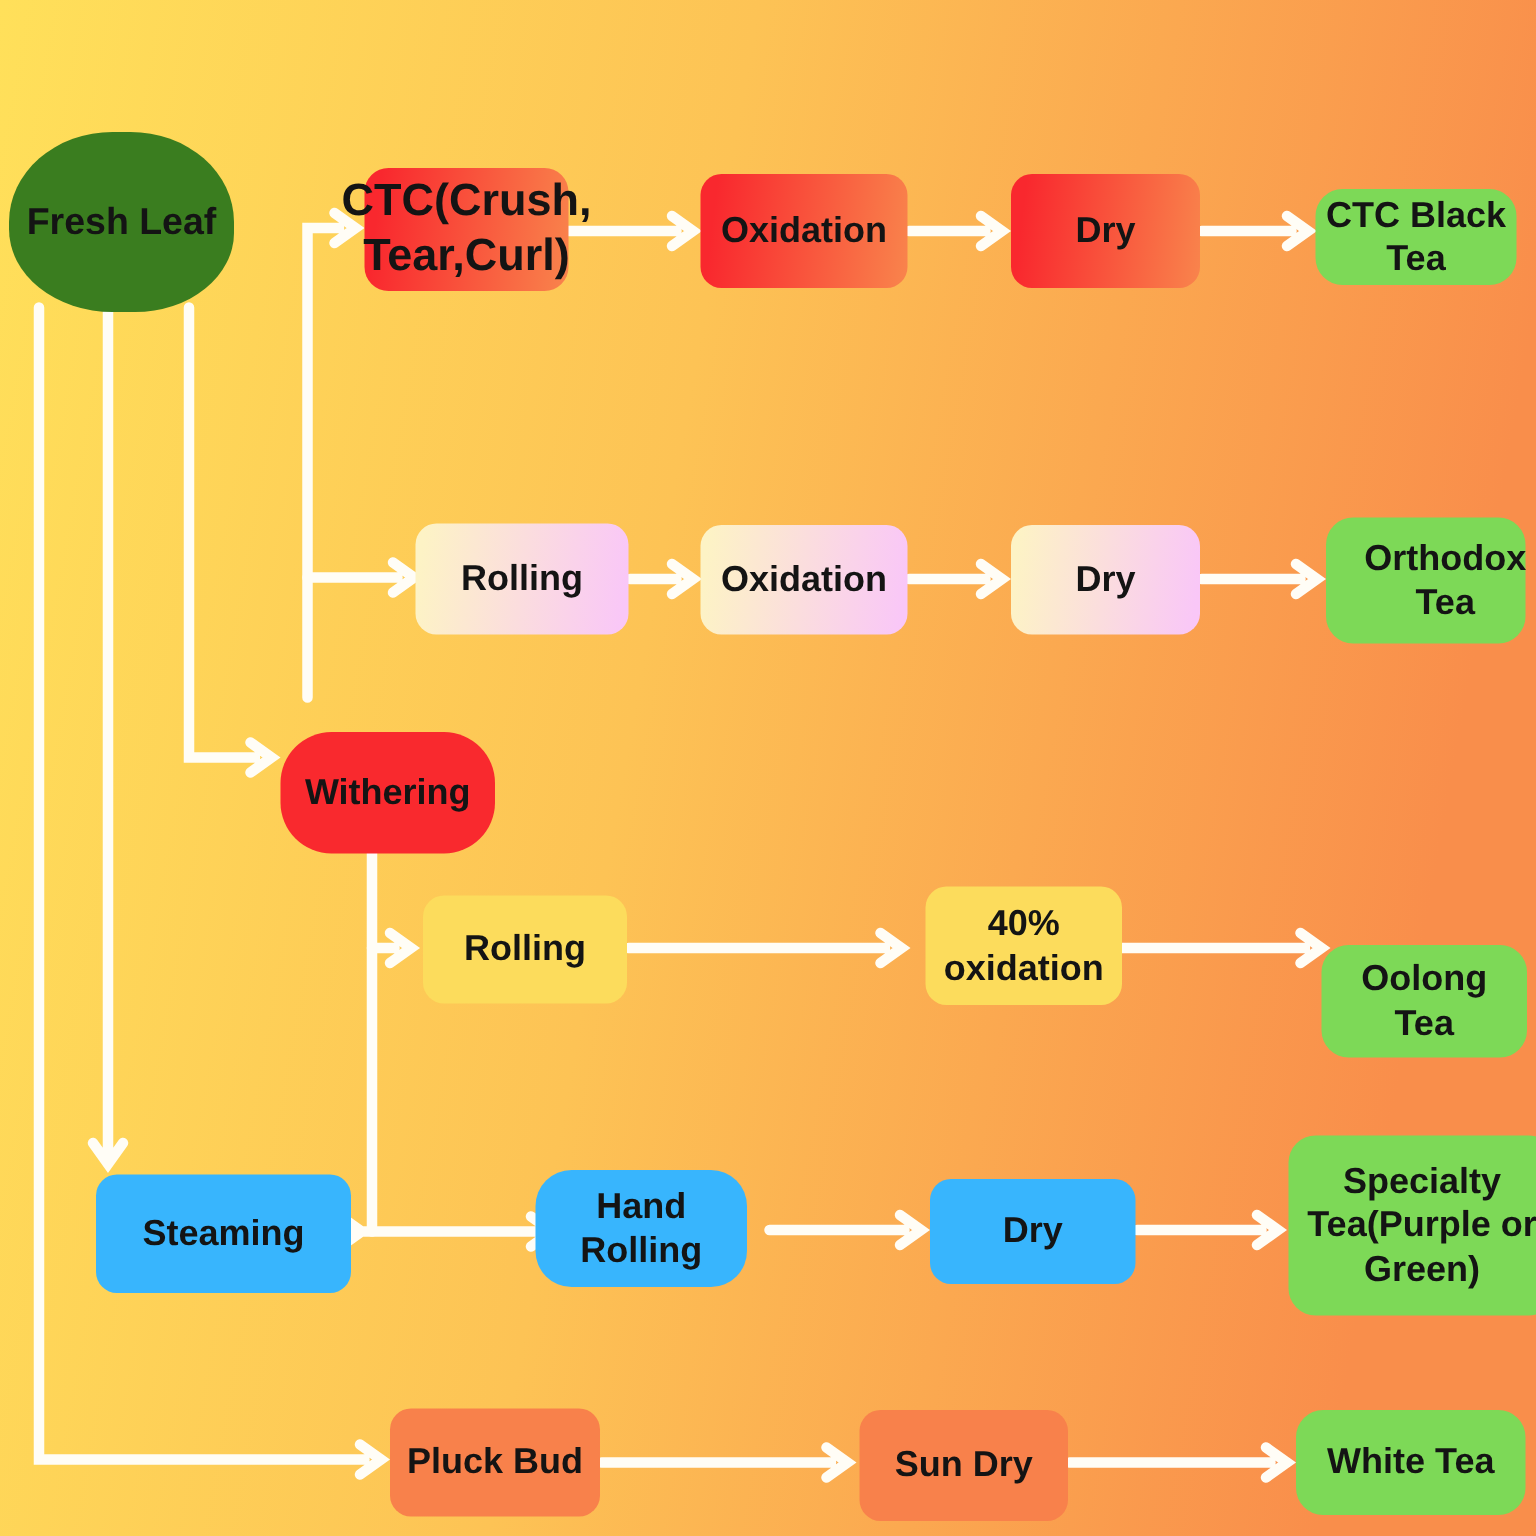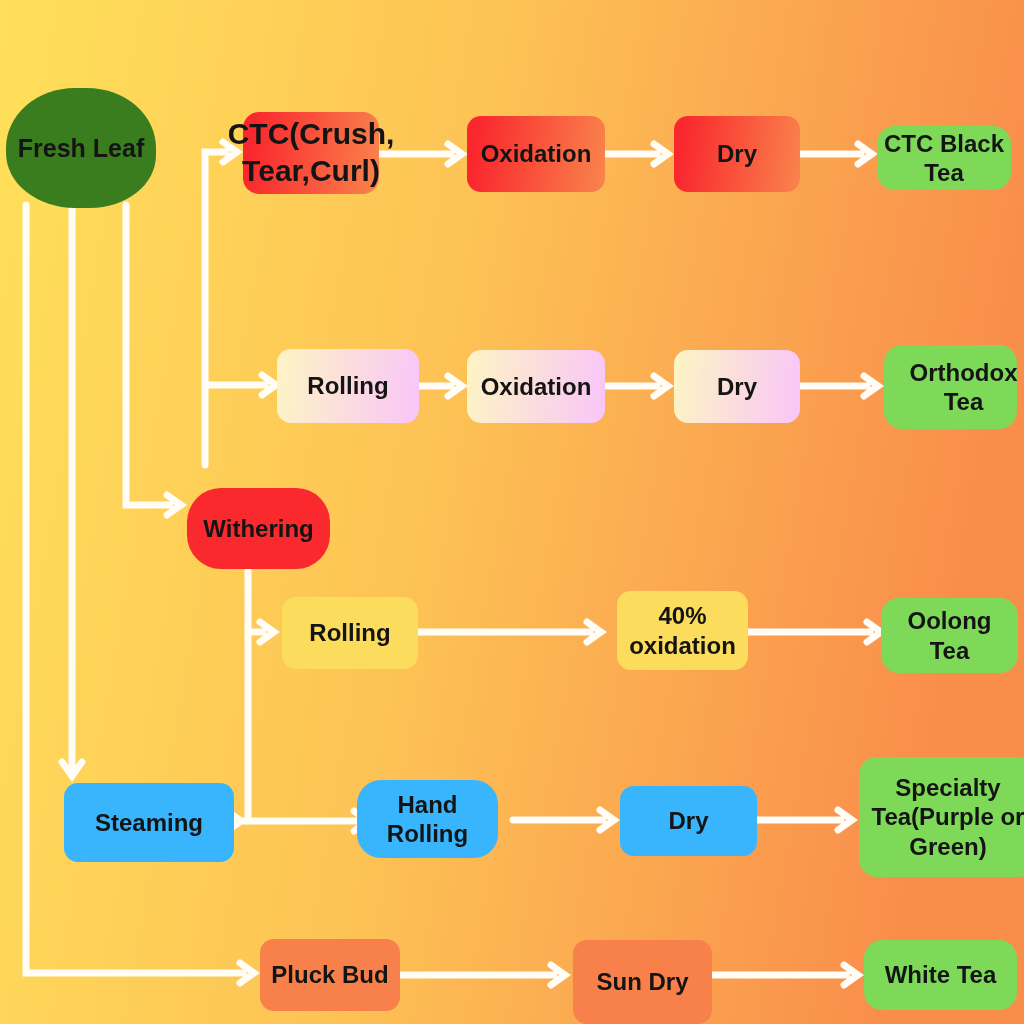--- a/index.html
+++ b/index.html
@@ -38,21 +38,21 @@
   }
   .v-redgrad{background:linear-gradient(97deg,var(--red_grad_start) 8%,var(--red_grad_end) 100%);}
   .v-creampink{background:linear-gradient(97deg,var(--cream_grad_start) 4%,var(--pink_grad_end) 96%);}
   .v-yellow{background:var(--sun_yellow);}
   .v-blue{background:var(--sky_blue);}
   .v-orange{background:var(--tangerine);}
   .v-red{background:var(--bright_red);border-radius:34px;margin-top:23px;}
   .v-green{background:var(--result_green);border-radius:18px;}
   .r16{border-radius:16px;}
   .fs23{font-size:30px;}
-  .narrow{padding:0 18px;}
+  .narrow{padding:0 18px;margin-top:32px;}
 </style>
 </head>
 <body>
 
 <div id="canvas">
 
   <svg id="edges" viewBox="0 0 1024 1024">
     <path d="M 26 205 V 973 H 243 M 240 963 L 254 973 L 240 983"></path>
     <path d="M 72 205 V 772 M 62 762 L 72 776 L 82 762"></path>
     <path d="M 126 205 V 505 H 170 M 167 495 L 181 505 L 167 515"></path>
@@ -92,16 +92,16 @@
   <div class="node v-yellow" style="left:282px;top:597px;width:136px;height:72px;">Rolling</div>
   <div class="node v-yellow" style="left:607px;top:591px;width:131px;height:79px;margin-left:10px;">40% oxidation</div>
   <div class="node v-green narrow" style="left:881px;top:598px;width:137px;height:75px;">Oolong Tea</div>
 
   <div class="node v-blue" style="left:64px;top:783px;width:170px;height:79px;">Steaming</div>
   <div class="node v-blue" style="left:357px;top:780px;width:141px;height:78px;border-radius:24px;">Hand Rolling</div>
   <div class="node v-blue" style="left:620px;top:786px;width:137px;height:70px;">Dry</div>
   <div class="node v-green" style="left:859px;top:757px;width:178px;height:120px;">Specialty Tea(Purple or Green)</div>
 
   <div class="node v-orange" style="left:260px;top:939px;width:140px;height:72px;">Pluck Bud</div>
-  <div class="node v-orange" style="left:573px;top:940px;width:139px;height:84px;">Sun Dry</div>
+  <div class="node v-orange" style="left:573px;top:940px;width:139px;height:74px;">Sun Dry</div>
   <div class="node v-green" style="left:864px;top:940px;width:153px;height:70px;">White Tea</div>
 
 </div>
 
 </body></html>

